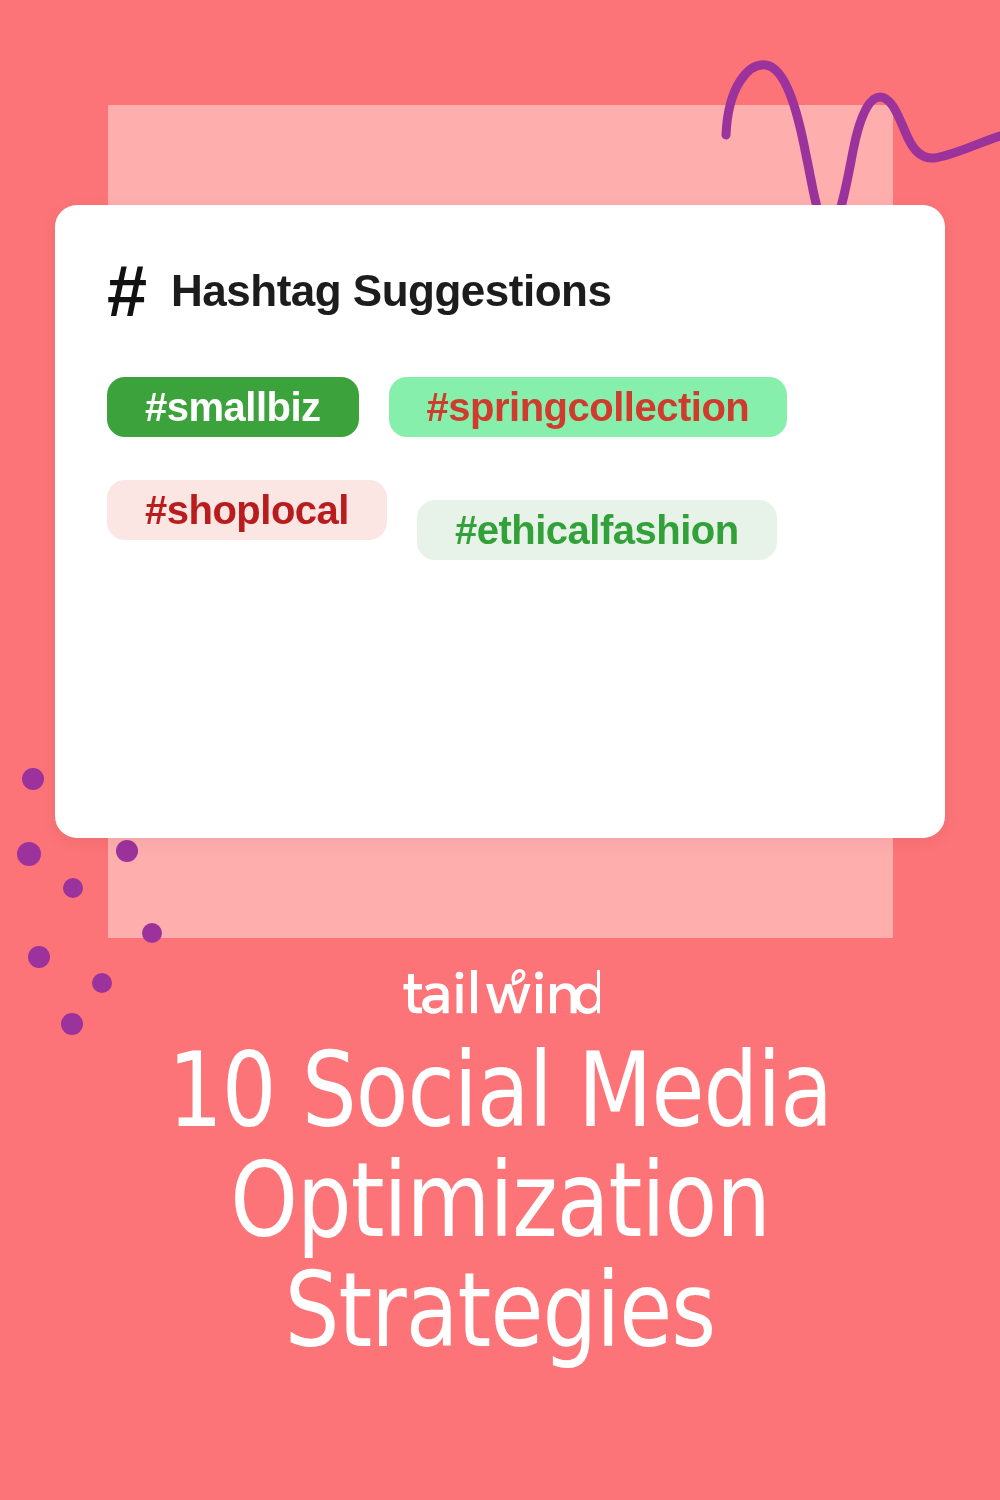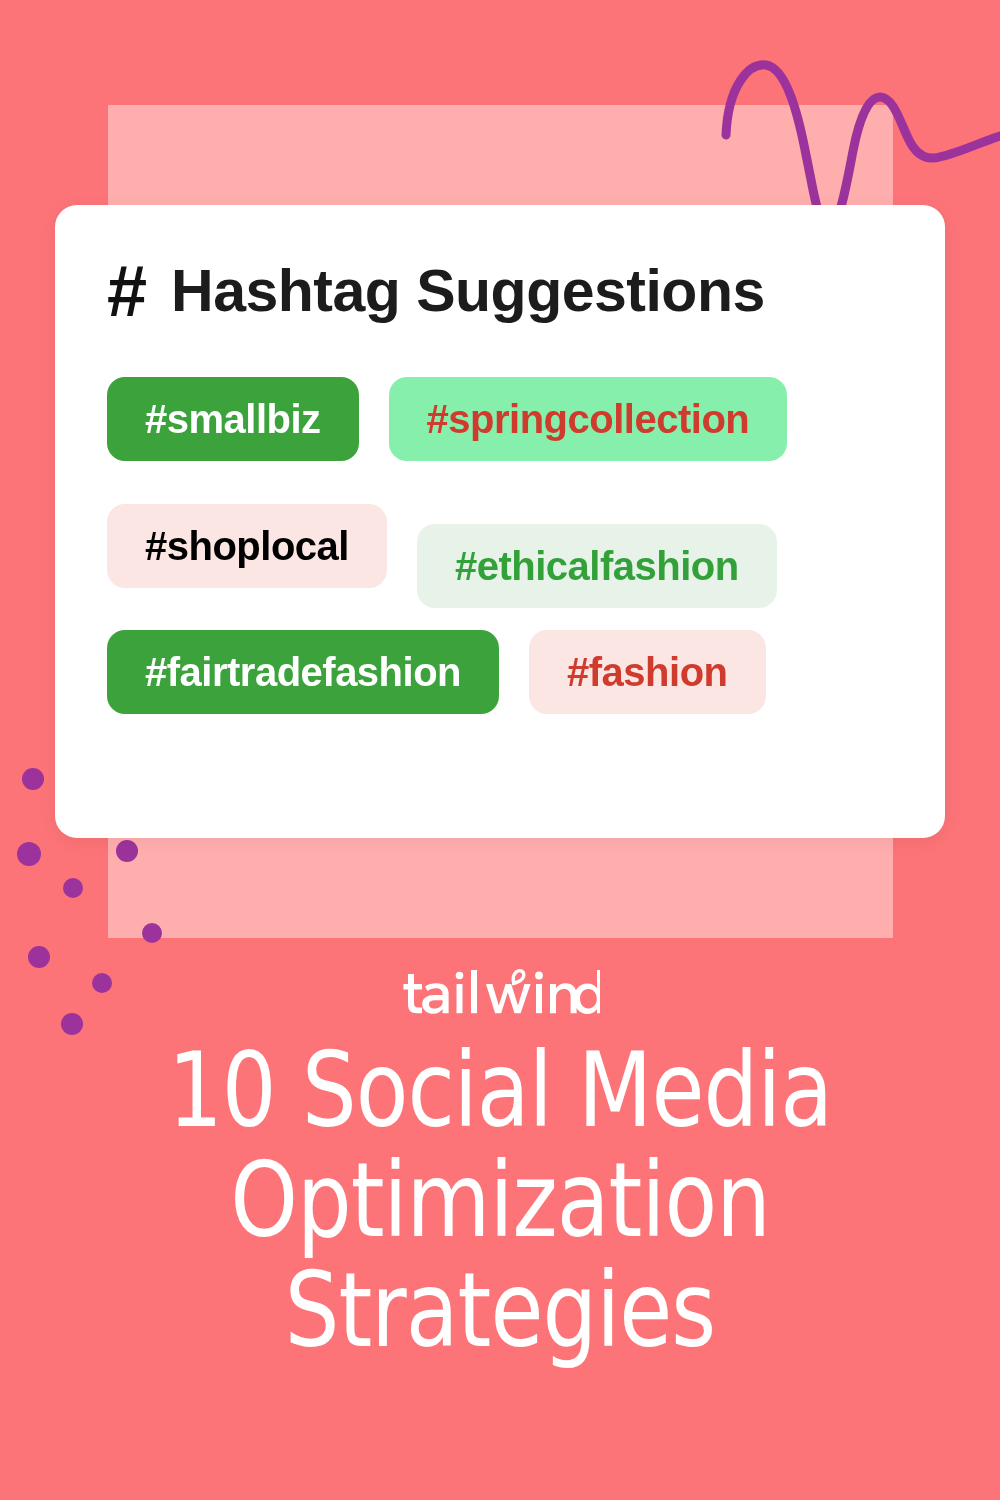--- a/index.html
+++ b/index.html
@@ -52,21 +52,21 @@
     margin-bottom:50px;
   }
   .hash-icon{
     font-size:72px;
     font-weight:bold;
     line-height:1;
     color:#111111;
     letter-spacing:-2px;
   }
   .card-title{
-    font-size:59px;
+    font-size:44px;
     font-weight:bold;
     color:#1c1c1c;
     letter-spacing:-0.5px;
     line-height:1;
   }
 
   .pill-grid{
     display:flex;
     flex-direction:column;
     gap:22px;
@@ -75,21 +75,21 @@
     display:flex;
     gap:30px;
     align-items:center;
   }
 
   .pill{
     display:inline-flex;
     align-items:center;
     justify-content:center;
     border-radius:18px;
-    padding:22px 38px;
+    padding:10px 38px;
     font-size:40px;
     font-weight:bold;
     letter-spacing:-0.5px;
     white-space:nowrap;
     line-height:1;
     cursor:pointer;
   }
   .pill.solid-green{ background:#3ba23c; color:#ffffff; }
   .pill.soft-red  { background:#fbe6e4; color:#cf3b2c; }
   .pill.soft-green{ background:#e7f3e9; color:#33a13a; }
@@ -144,26 +144,22 @@
       <span class="hash-icon">#</span>
       <span class="card-title">Hashtag Suggestions</span>
     </div>
 
     <div class="pill-grid">
       <div class="pill-row">
         <span class="pill solid-green" style="background: rgb(59, 162, 60); color: rgb(255, 255, 255);">#smallbiz</span>
         <span class="pill soft-red" style="background: #86efac; color: rgb(207, 59, 44);">#springcollection</span>
       </div>
       <div class="pill-row">
-        <span class="pill soft-red" style="background: rgb(251, 230, 228); color: #000000; text-align: center;">#shoplocal</span>
+        <span class="pill soft-red" style="background: rgb(251, 230, 228); color: #b91c1c; text-align: center;">#shoplocal</span>
         <span class="pill soft-green" style="background: rgb(231, 243, 233); color: rgb(51, 161, 58); margin-top: 41px;">#ethicalfashion</span>
-      </div>
-      <div class="pill-row">
-        <span class="pill solid-green" style="background: rgb(59, 162, 60); color: rgb(255, 255, 255);">#fairtradefashion</span>
-        <span class="pill soft-red" style="background: rgb(251, 230, 228); color: rgb(207, 59, 44);">#fashion</span>
       </div>
     </div>
   </div>
 
   <div class="brand">
     <svg width="200" height="52" viewBox="0 0 200 52" xmlns="http://www.w3.org/2000/svg">
       <g fill="#ffffff">
 
         <path d="M8 8 h6 v10 h8 v5.5 h-8 v13.5 c0 3.2 1.3 4.6 4 4.6 h4 v5.6 h-5.2 c-6.1 0-8.8-3-8.8-9.2 V23.5 H3.5 V18 H8 z"></path>
 

